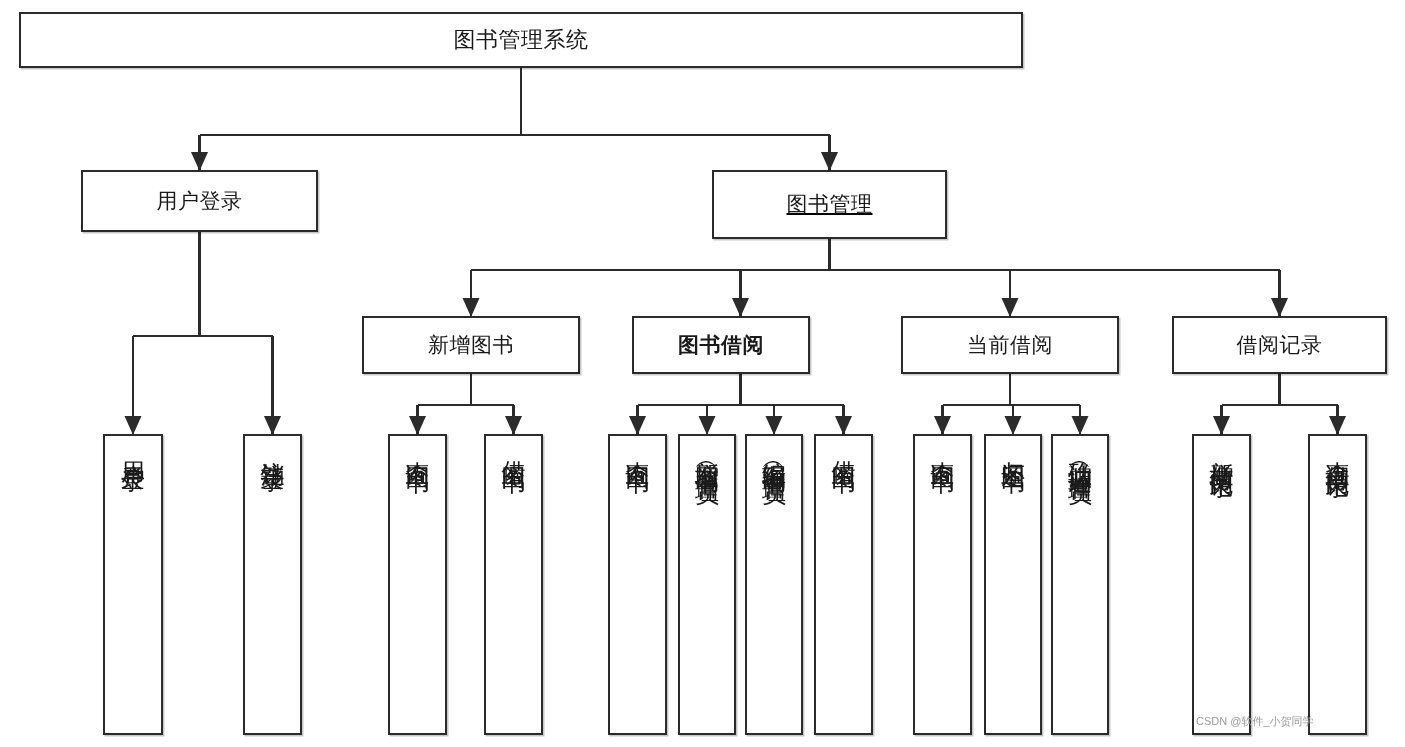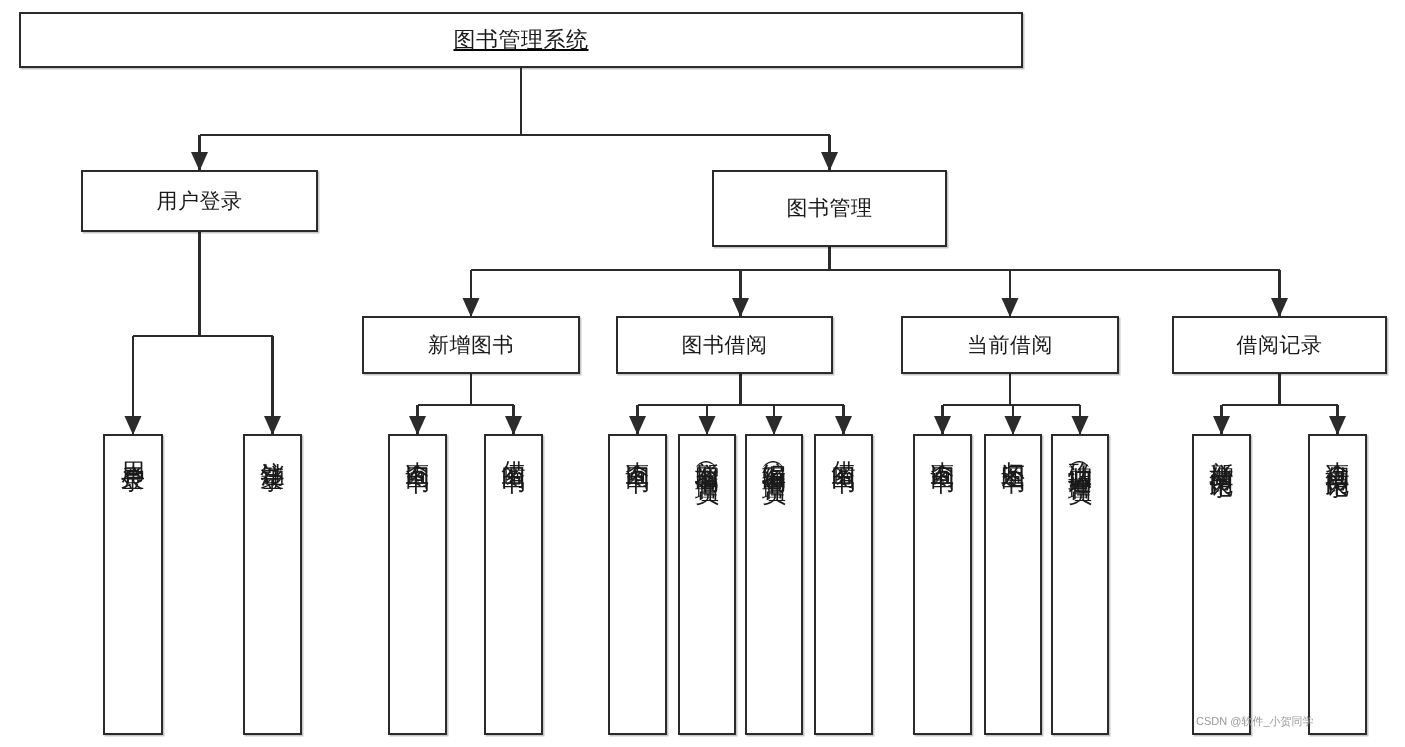--- a/index.html
+++ b/index.html
@@ -116,35 +116,35 @@
       <line x1="1080" y1="405" x2="1080" y2="434" stroke="#2b2b2b" stroke-width="2.6" shape-rendering="crispEdges"></line>
       <polygon points="1071.5,416 1088.5,416 1080,435" fill="#2b2b2b"></polygon>
       <line x1="1279.5" y1="374" x2="1279.5" y2="405" stroke="#2b2b2b" stroke-width="2.6" shape-rendering="crispEdges"></line>
       <line x1="1221.5" y1="405" x2="1337.5" y2="405" stroke="#2b2b2b" stroke-width="2.6" shape-rendering="crispEdges"></line>
       <line x1="1221.5" y1="405" x2="1221.5" y2="434" stroke="#2b2b2b" stroke-width="2.6" shape-rendering="crispEdges"></line>
       <polygon points="1213,416 1230,416 1221.5,435" fill="#2b2b2b"></polygon>
       <line x1="1337.5" y1="405" x2="1337.5" y2="434" stroke="#2b2b2b" stroke-width="2.6" shape-rendering="crispEdges"></line>
       <polygon points="1329,416 1346,416 1337.5,435" fill="#2b2b2b"></polygon>
     </svg>
 
-  <div class="node horiz root" style="left: 19px; top: 12px; width: 1004px; height: 56px; text-decoration: underline;">
+  <div class="node horiz root" style="left: 19px; top: 12px; width: 1004px; height: 56px;">
     <span class="label">图书管理系统</span>
   </div>
 
   <div class="node horiz" style="left: 81px; top: 170px; width: 237px; height: 62px;">
     <span class="label">用户登录</span>
   </div>
-  <div class="node horiz" style="left: 712px; top: 170px; width: 235px; height: 77px;">
+  <div class="node horiz" style="left: 712px; top: 170px; width: 235px; height: 69px; text-decoration: underline;">
     <span class="label">图书管理</span>
   </div>
 
   <div class="node horiz" style="left: 362px; top: 316px; width: 218px; height: 58px;">
     <span class="label">新增图书</span>
   </div>
-  <div class="node horiz" style="left: 616px; top: 316px; width: 217px; height: 58px;">
+  <div class="node horiz" style="left: 632px; top: 316px; width: 178px; height: 58px; font-weight: bold;">
     <span class="label">图书借阅</span>
   </div>
   <div class="node horiz" style="left: 1172px; top: 316px; width: 215px; height: 58px;">
     <span class="label">借阅记录</span>
   </div>
   <div class="node horiz" style="left: 901px; top: 316px; width: 218px; height: 58px;">
     <span class="label">当前借阅</span>
   </div>
 
   <div class="node vert" style="left: 103px; top: 434px; width: 60px; height: 301px;">

